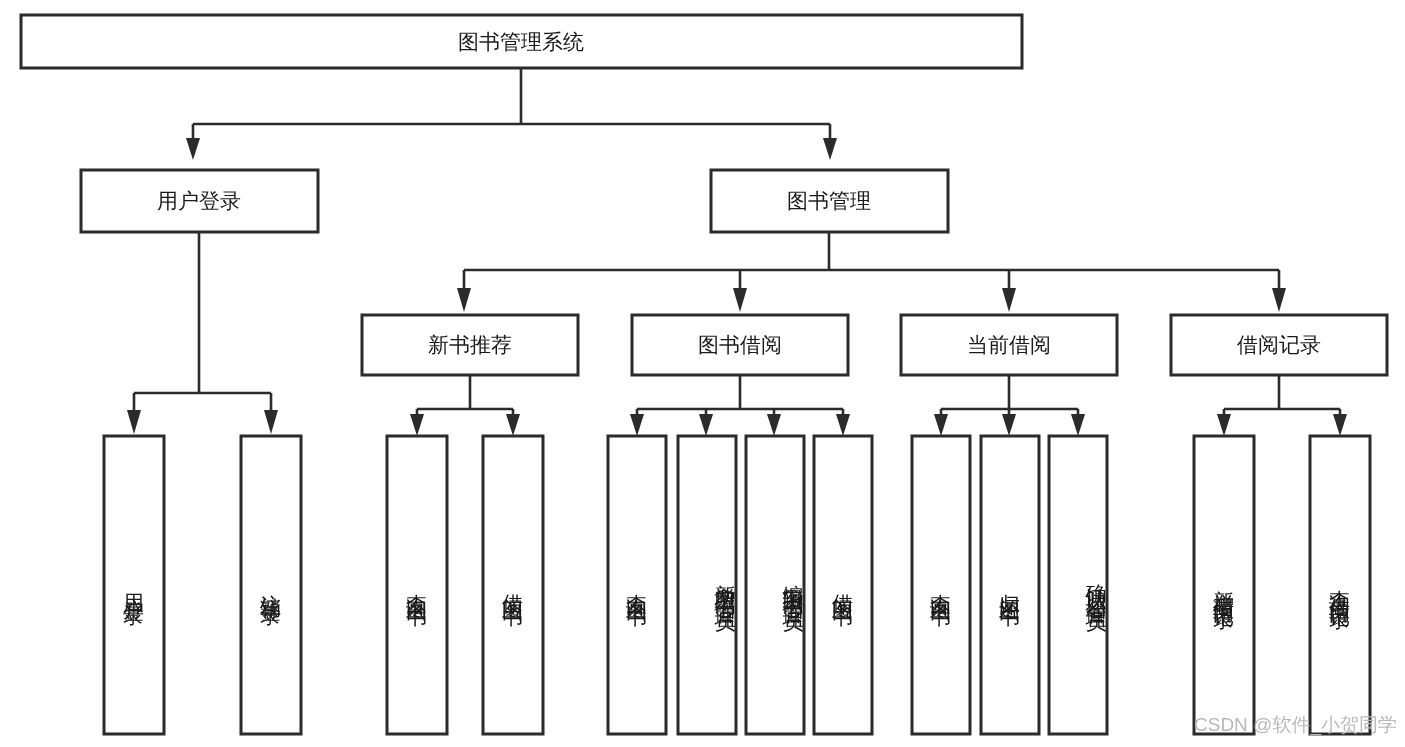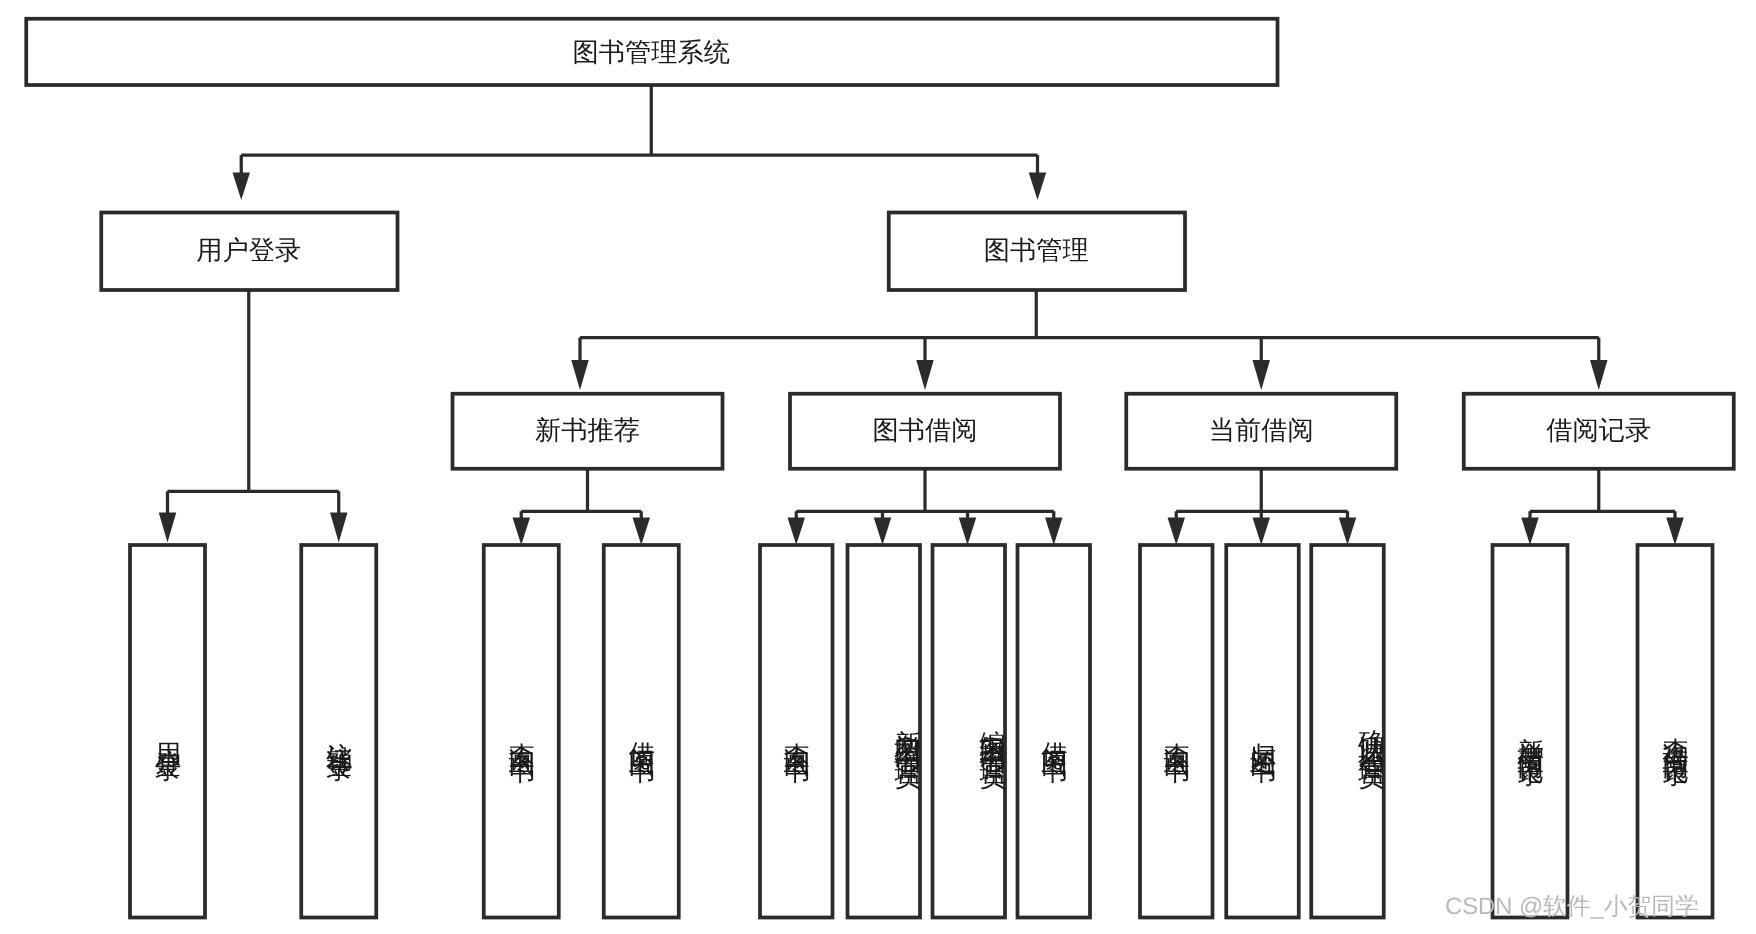--- a/index.html
+++ b/index.html
@@ -64,21 +64,21 @@
     justify-content: center;
     text-align: center;
     pointer-events: none;
   }
   .watermark {
     position: absolute;
     font-family: "Liberation Sans", "DejaVu Sans", sans-serif;
     font-size: 19px;
     color: #b9b9b9;
     white-space: nowrap;
-    left: 1156px;
+    left: 1194px;
     top: 712px;
   }
 </style>
 </head>
 <body>
 
 <div id="diagram-root">
 
   <svg id="tree-svg" viewBox="0 0 1405 747">
     <defs></defs>

